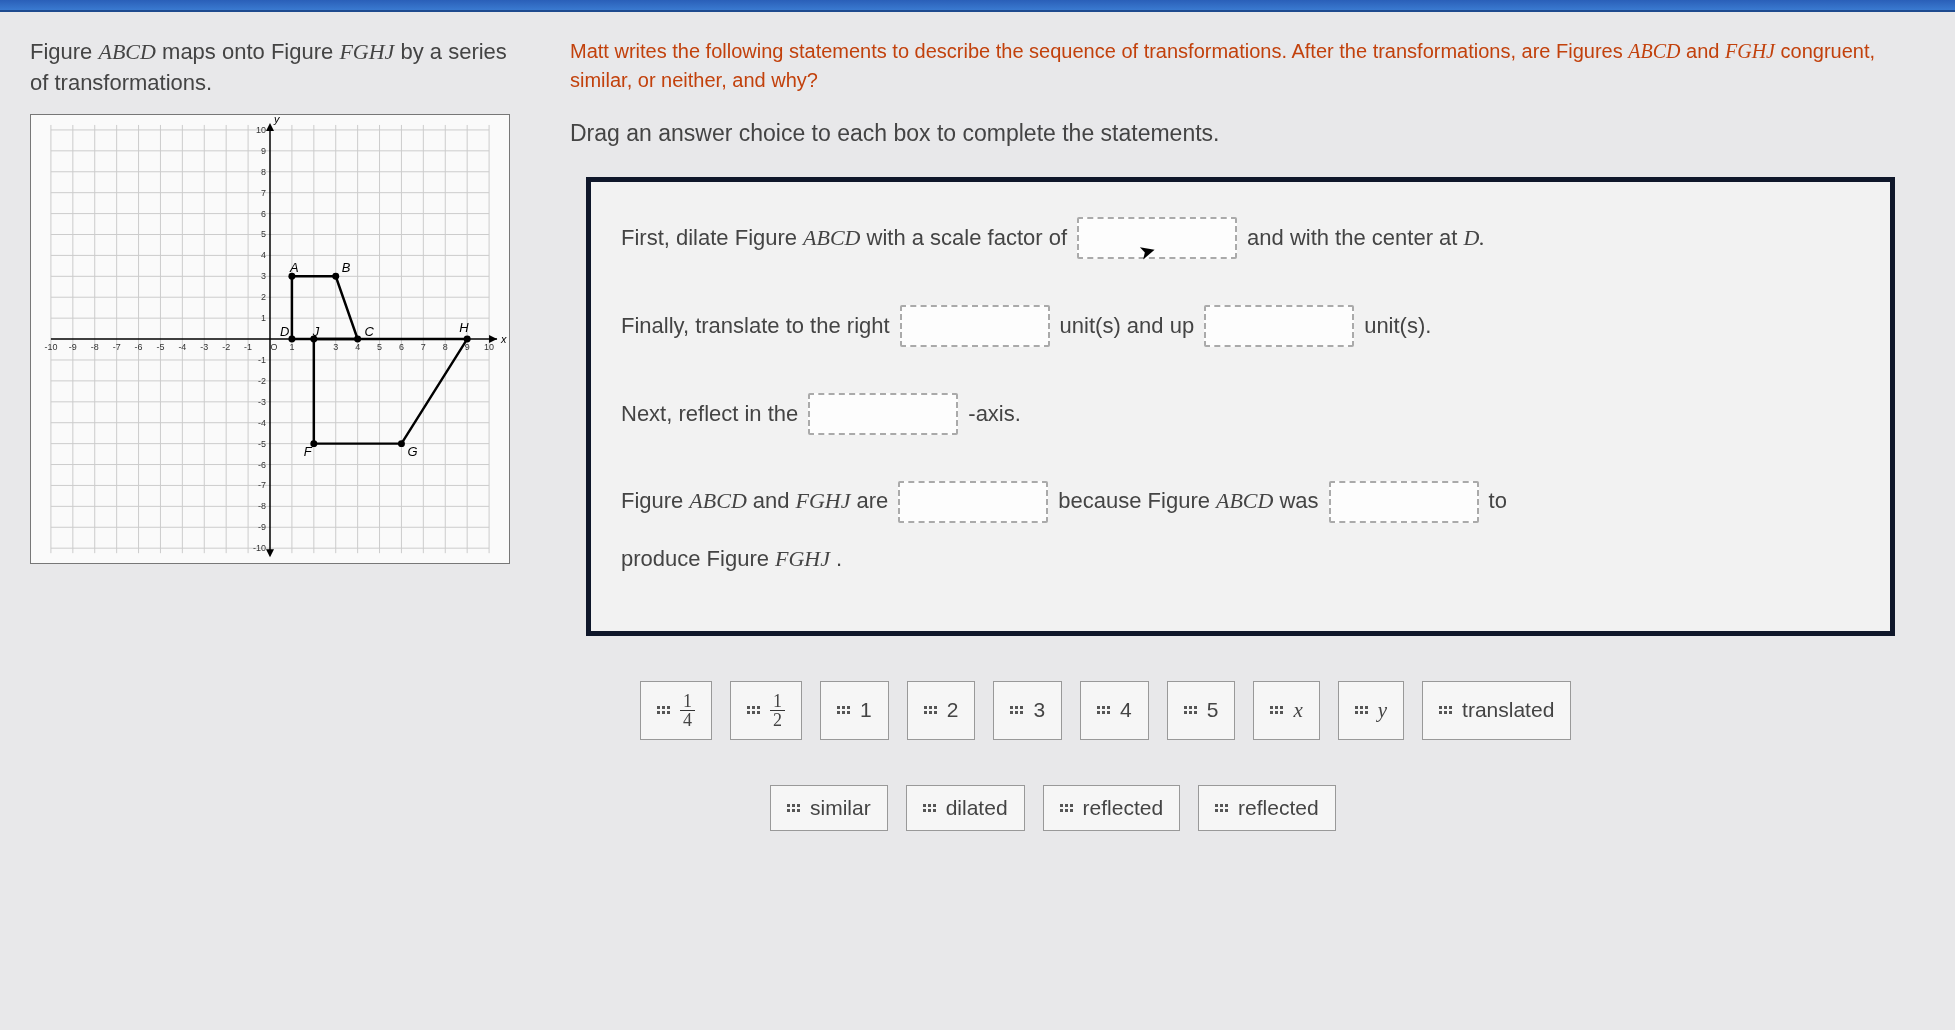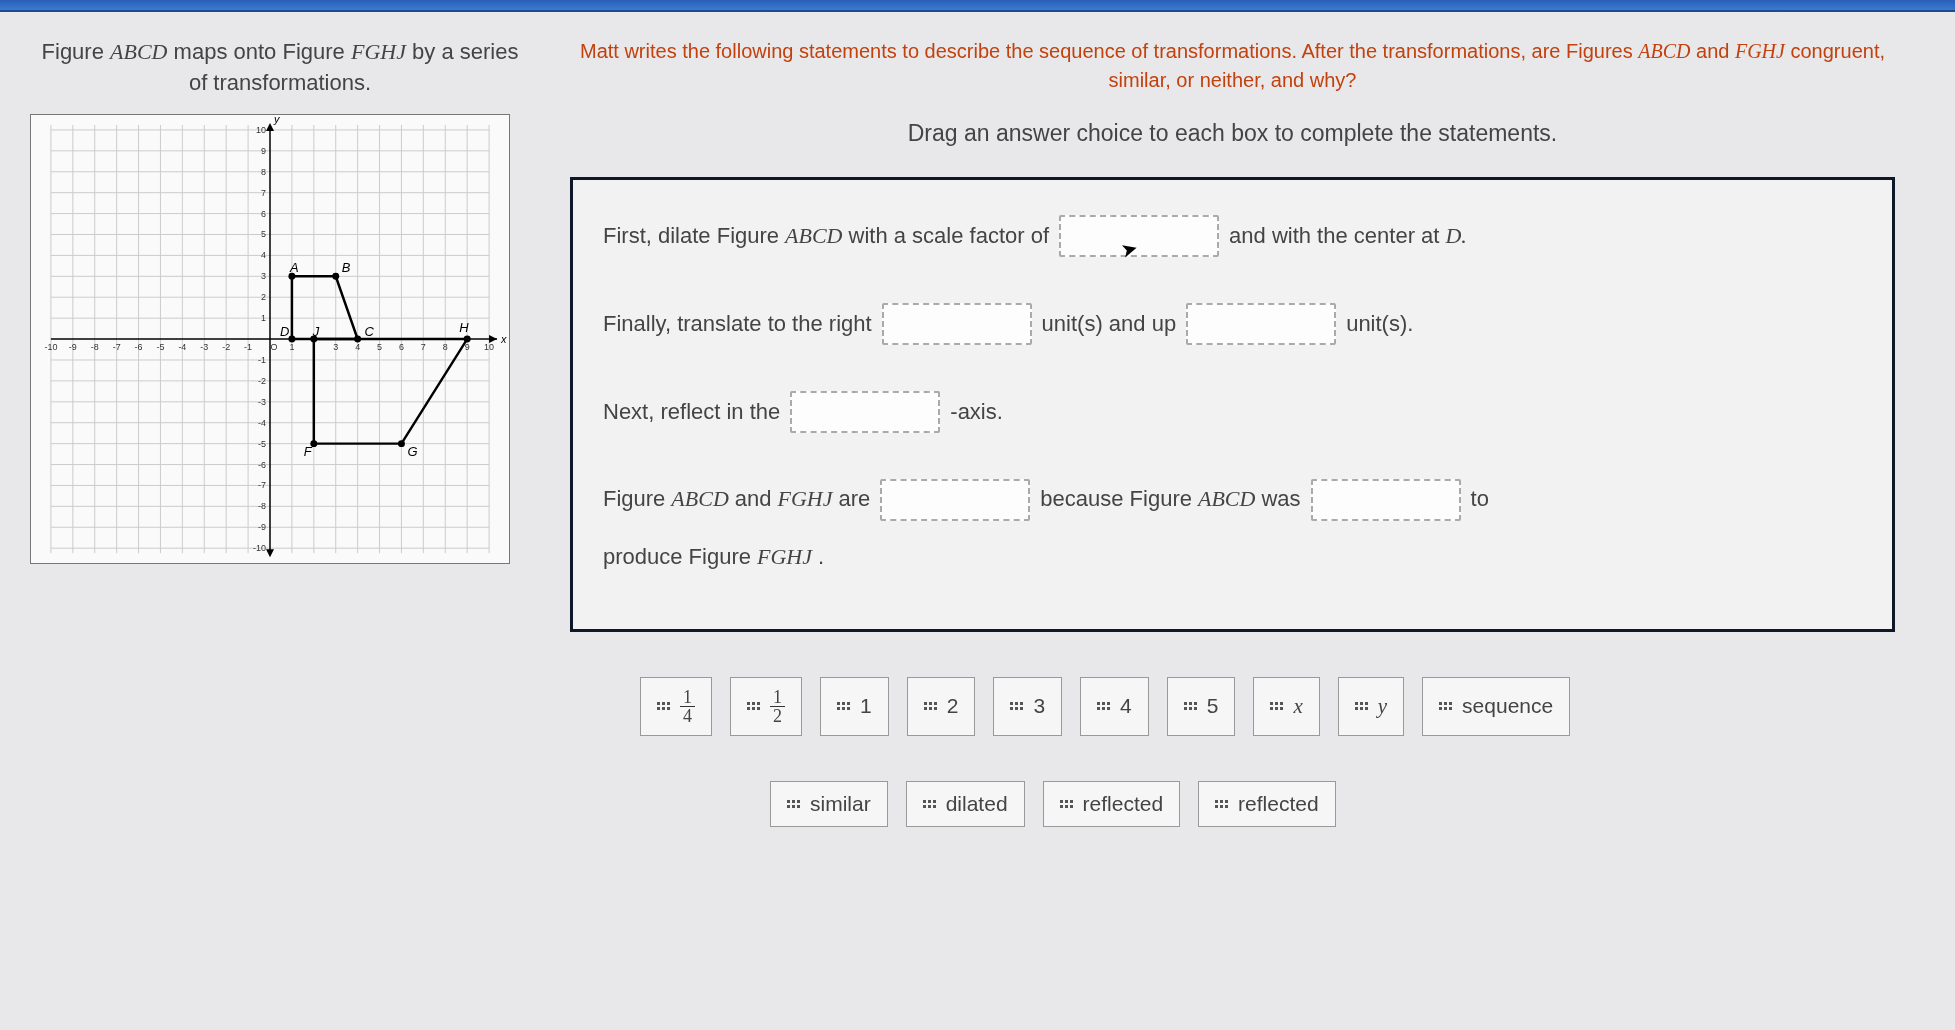--- a/index.html
+++ b/index.html
@@ -14,36 +14,35 @@
   }
   .topbar {
     height: 12px;
     background: linear-gradient(to bottom, #2a5fb8, #3a7ad0);
     border-bottom: 2px solid #1e4a8f;
   }
   .content {
     display: flex;
     padding: 25px 30px;
     gap: 40px;
-    text-align: center;
   }
   .left-col { width: 500px; flex-shrink: 0; }
   .right-col { flex: 1; padding-right: 30px; }
   .prompt-text { font-size: 22px; color: #444; line-height: 1.4; margin-bottom: 15px; }
   .math-i { font-family: "Times New Roman", serif; font-style: italic; }
   .graph-box {
     width: 480px; height: 450px; background: #fafafa;
     border: 1px solid #777; position: relative; margin-top: 10px;
   }
   .graph-inner { position: absolute; inset: 0; }
   .question-text { font-size: 20px; color: #c2410c; line-height: 1.45; }
   .instruction { font-size: 23px; color: #444; margin: 25px 0 30px 0; }
   .stmt-area {
-    border: 3px solid #0f172a; background: #f2f2f2;
-    padding: 30px 30px 10px 30px; min-height: 430px;
+    border: 5px solid #0f172a; background: #f2f2f2;
+    padding: 30px 30px 10px 30px; min-height: 430px; margin-left: 16px;
   }
   .stmt { font-size: 22px; color: #444; line-height: 2.4; margin-bottom: 35px; display: flex; flex-wrap: wrap; align-items: center; gap: 6px; }
   .drop {
     display: inline-block; min-width: 160px; height: 42px;
     border: 2px dashed #aaa; background: #fdfdfd;
     vertical-align: middle; margin: 0 4px; border-radius: 2px;
     position: relative;
   }
   .drop.small { min-width: 150px; }
   .cursor-arrow {
@@ -371,21 +370,21 @@
         </div>
       <div class="choice">
           <span class="grip">
             <span></span>
             <span></span>
             <span></span>
             <span></span>
             <span></span>
             <span></span>
           </span>
-          <span>sequence</span>
+          <span>translated</span>
         </div>
     </div>
     <div class="choices row2">
       <div class="choice">
           <span class="grip">
             <span></span>
             <span></span>
             <span></span>
             <span></span>
             <span></span>

